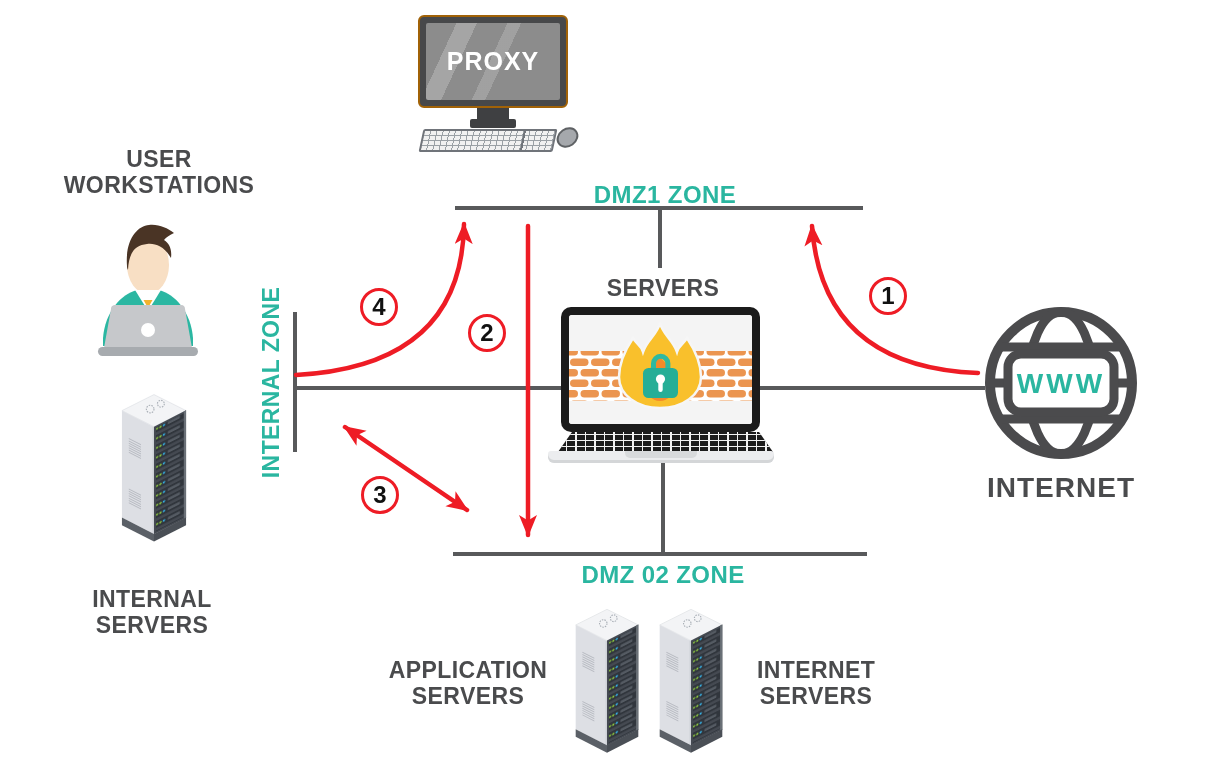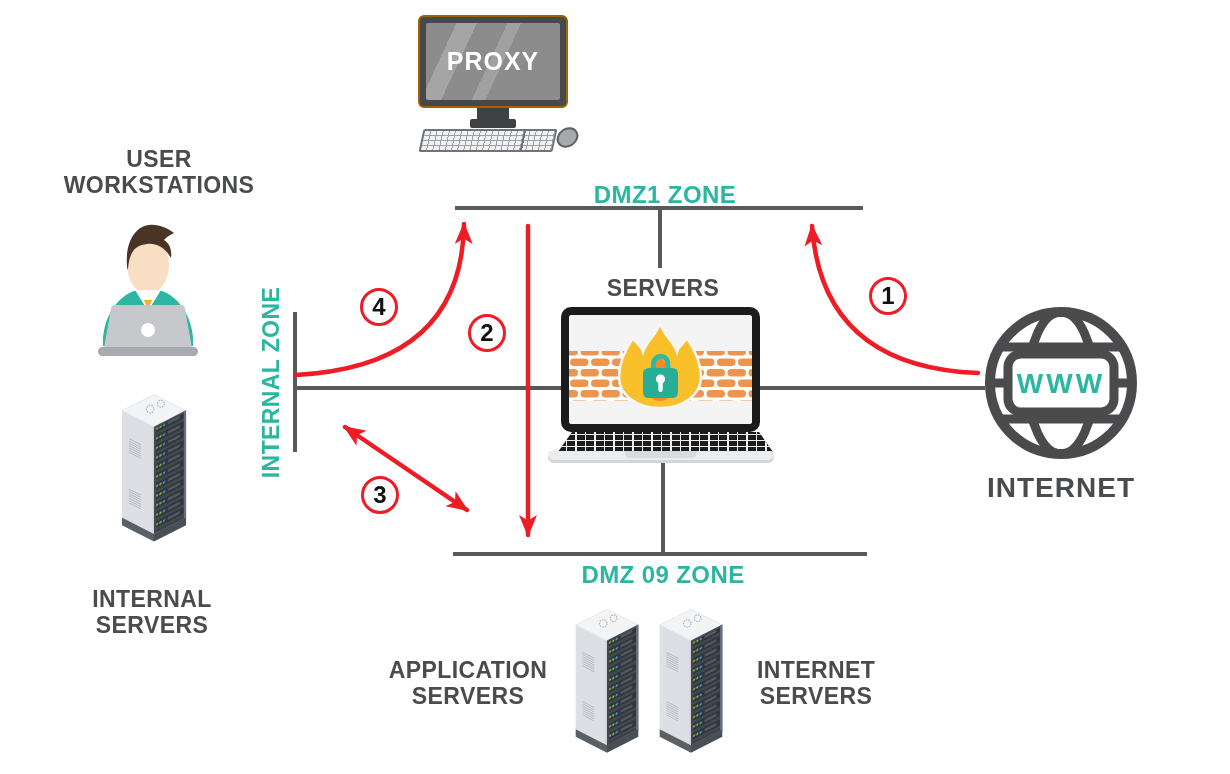--- a/index.html
+++ b/index.html
@@ -121,21 +121,21 @@
     </div>
     <div class="neck"></div>
     <div class="foot"></div>
     <div class="kb"></div>
     <div class="mouse"></div>
   </div>
 
 
 
   <div class="lbl lbl-teal" style="left:563px;top:181px;width:204px;font-size:24px">DMZ1 ZONE</div>
-  <div class="lbl lbl-teal" style="left:561px;top:561px;width:204px;font-size:24px">DMZ 09 ZONE</div>
+  <div class="lbl lbl-teal" style="left:561px;top:561px;width:204px;font-size:24px">DMZ 02 ZONE</div>
   <div class="lbl lbl-teal lbl-vert" style="left:163px;top:370px;width:214px;height:25px">INTERNAL ZONE</div>
 
   <div class="lbl" style="left:563px;top:275px;width:200px">SERVERS</div>
   <div class="fw-lid">
     <div class="fw-screen">
       <svg width="100%" height="100%" viewBox="0 0 183 109">
         <defs>
           <pattern id="bricks" patternUnits="userSpaceOnUse" width="21" height="21">
             <rect x="1" y="1.5" width="18.5" height="7.5" rx="3.75" fill="#eb9550"></rect>
             <rect x="-9.5" y="12" width="18.5" height="7.5" rx="3.75" fill="#eb9550"></rect>

